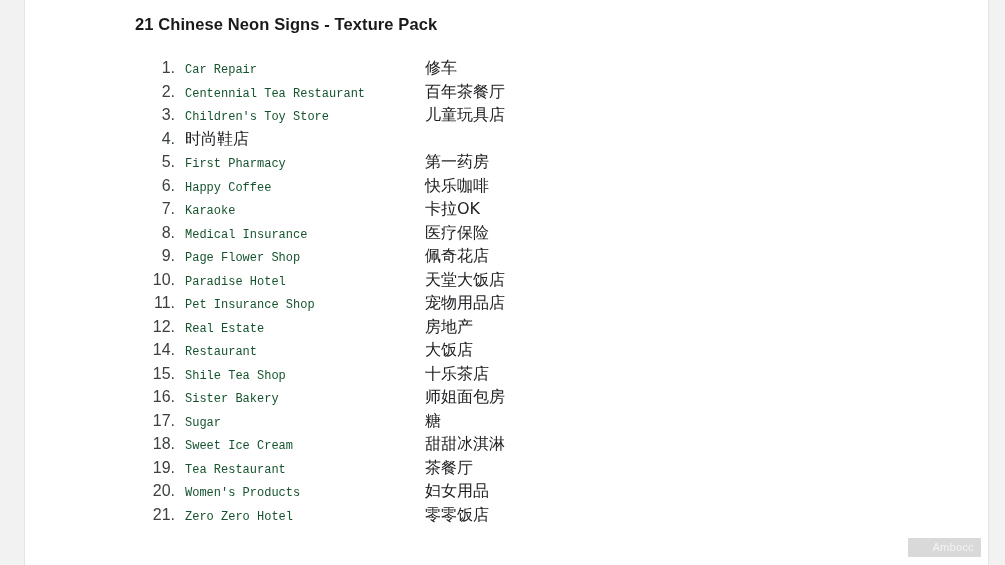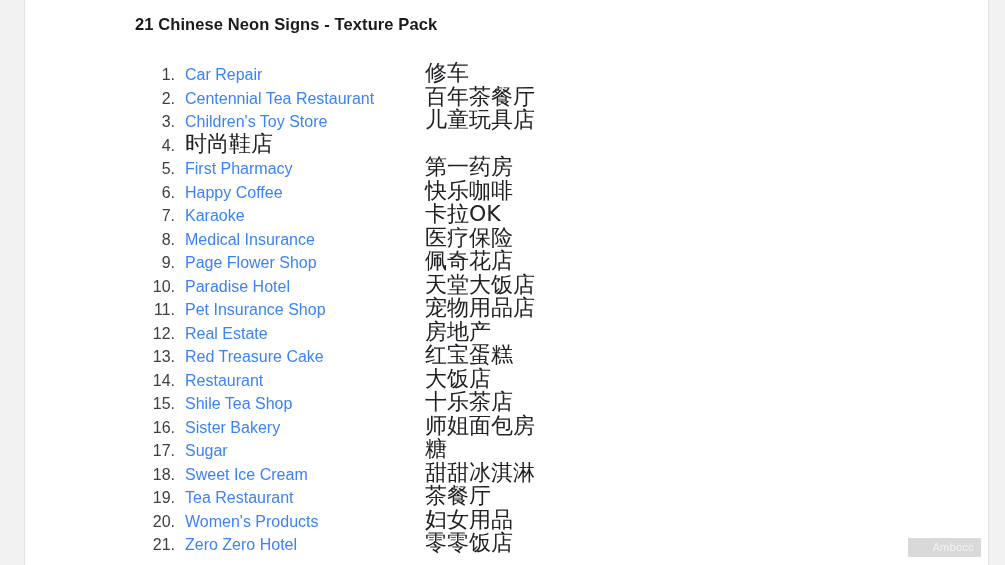--- a/index.html
+++ b/index.html
@@ -66,27 +66,28 @@
     width: 40px;
     text-align: right;
     padding-right: 10px;
     color: #3c4043;
     font-size: 16px;
     flex: none;
   }
   .en {
     width: 240px;
     flex: none;
-    color: #3b82f6;
-    font-size: 16px;
+    color: #14532d;
+    font-size: 12px;
+    font-family: Liberation Mono, monospace;
   }
   .zh {
     flex: none;
     color: #202124;
-    font-size: 22px;
+    font-size: 16px;
     font-family: "DejaVu Sans", sans-serif;
   }
   .watermark {
     position: absolute;
     right: 24px;
     bottom: 8px;
     background: #d8d8d8;
     color: #f3f3f3;
     font-size: 11px;
     padding: 3px 7px 4px 24px;
@@ -160,25 +161,20 @@
       <span class="num">11.</span>
       <span class="en">Pet Insurance Shop</span>
       <span class="zh">宠物用品店</span>
     </div>
     <div class="row">
       <span class="num">12.</span>
       <span class="en">Real Estate</span>
       <span class="zh">房地产</span>
     </div>
     <div class="row">
-      <span class="num">13.</span>
-      <span class="en">Red Treasure Cake</span>
-      <span class="zh">红宝蛋糕</span>
-    </div>
-    <div class="row">
       <span class="num">14.</span>
       <span class="en">Restaurant</span>
       <span class="zh">大饭店</span>
     </div>
     <div class="row">
       <span class="num">15.</span>
       <span class="en">Shile Tea Shop</span>
       <span class="zh">十乐茶店</span>
     </div>
     <div class="row">

